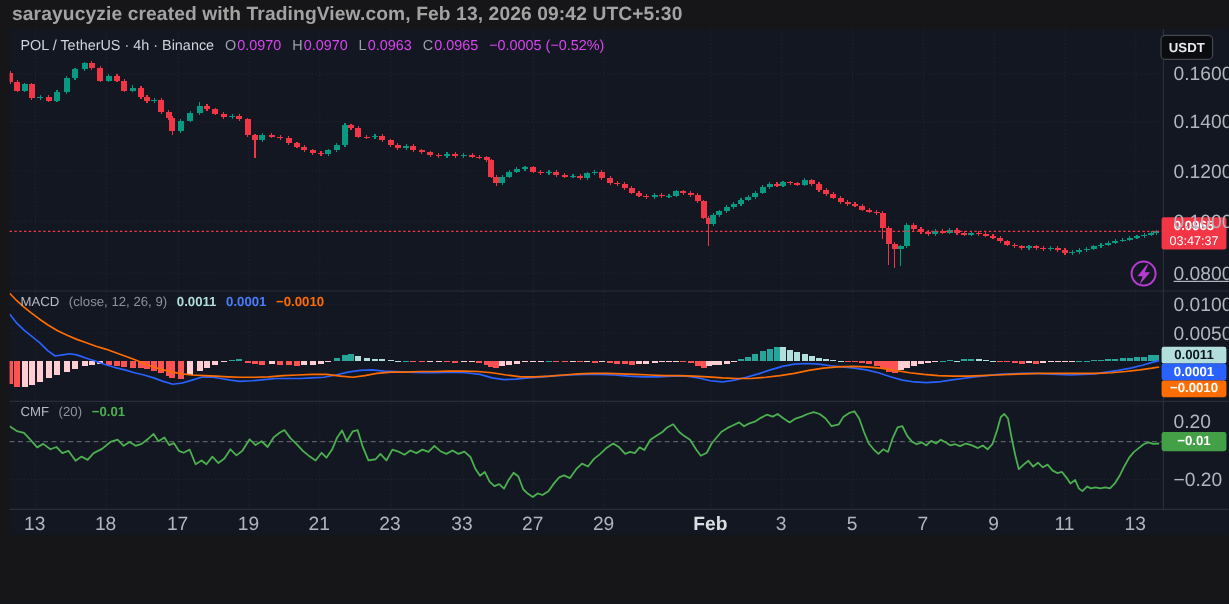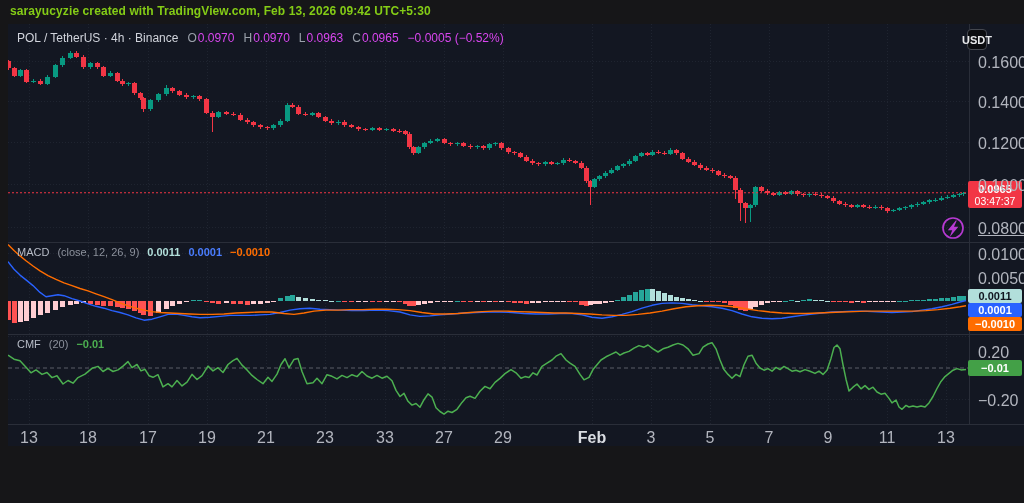--- a/index.html
+++ b/index.html
@@ -1,31 +1,31 @@
 <!DOCTYPE html>
 <html><head>
 <meta charset="utf-8">
 <style>
   html,body{margin:0;padding:0}
   body{width:1024px;height:503px;background:#161618;font-family:"Liberation Sans",sans-serif;position:relative;overflow:hidden}
   #stage{position:absolute;inset:0}
   .chart-bg{position:absolute;left:8px;top:24px;width:1016px;height:422px;background:#131722}
   #plot{position:absolute;left:0;top:0}
-  .watermark{position:absolute;left:10px;top:4px;font-size:12px;font-weight:700;color:#84cc16;letter-spacing:.1px;white-space:nowrap}
+  .watermark{position:absolute;left:10px;top:4px;font-size:16px;font-weight:700;color:#a3a3a3;letter-spacing:.1px;white-space:nowrap}
   .symbol-row{position:absolute;left:17px;top:31px;display:flex;gap:9px;font-size:12px;color:#d1d4dc;align-items:baseline;white-space:nowrap}
   .pair{display:flex;gap:1px}
   .lab{color:#9aa0aa}.val{color:#d946ef}
   .ind-row{position:absolute;display:flex;gap:8px;font-size:11px;color:#b7bcc7;white-space:nowrap}
   .macd-row{left:17px;top:246px}
   .cmf-row{left:17px;top:338px}
   .v-hist{color:#b2dfdb;font-weight:700}
   .v-macd{color:#4a7dff;font-weight:700}
   .v-sig{color:#ff6d00;font-weight:700}
   .v-cmf{color:#4caf50;font-weight:700}
-  .usdt-btn{position:absolute;left:967px;top:29px;width:20px;height:21px;background:#0b0c0f;border:1px solid #44474f;border-radius:4px;color:#e8e9eb;font-size:11px;font-weight:700;display:flex;align-items:center;justify-content:center;cursor:pointer;box-sizing:border-box}
+  .usdt-btn{position:absolute;left:967px;top:29px;width:44px;height:21px;background:#0b0c0f;border:1px solid #44474f;border-radius:4px;color:#e8e9eb;font-size:11px;font-weight:700;display:flex;align-items:center;justify-content:center;cursor:pointer;box-sizing:border-box}
   .tick{position:absolute;font-size:16px;color:#b2b5be;white-space:nowrap}
   .tick.emph{color:#dadde2;font-weight:700}
   .vbox{position:absolute;left:968px;width:54px;border-radius:2px;display:flex;flex-direction:column;align-items:center;justify-content:center;font-size:11px;font-weight:700;line-height:12px;box-sizing:border-box}
   .vbox .sub{font-weight:400;font-size:10.5px}
   .box-price{top:181px;height:27px;background:#f23645;color:#fff}
   .box-hist{top:289px;height:14px;background:#b2dfdb;color:#10141f}
   .box-macd{top:303px;height:14px;background:#2962ff;color:#fff}
   .box-sig{top:317px;height:14px;background:#ff6d00;color:#fff}
   .box-cmf{top:360px;height:16px;background:#43a047;color:#fff}
   .logo{position:absolute;left:28px;top:460px;display:flex;align-items:center;gap:10px;color:#e2e3e5;cursor:pointer}

